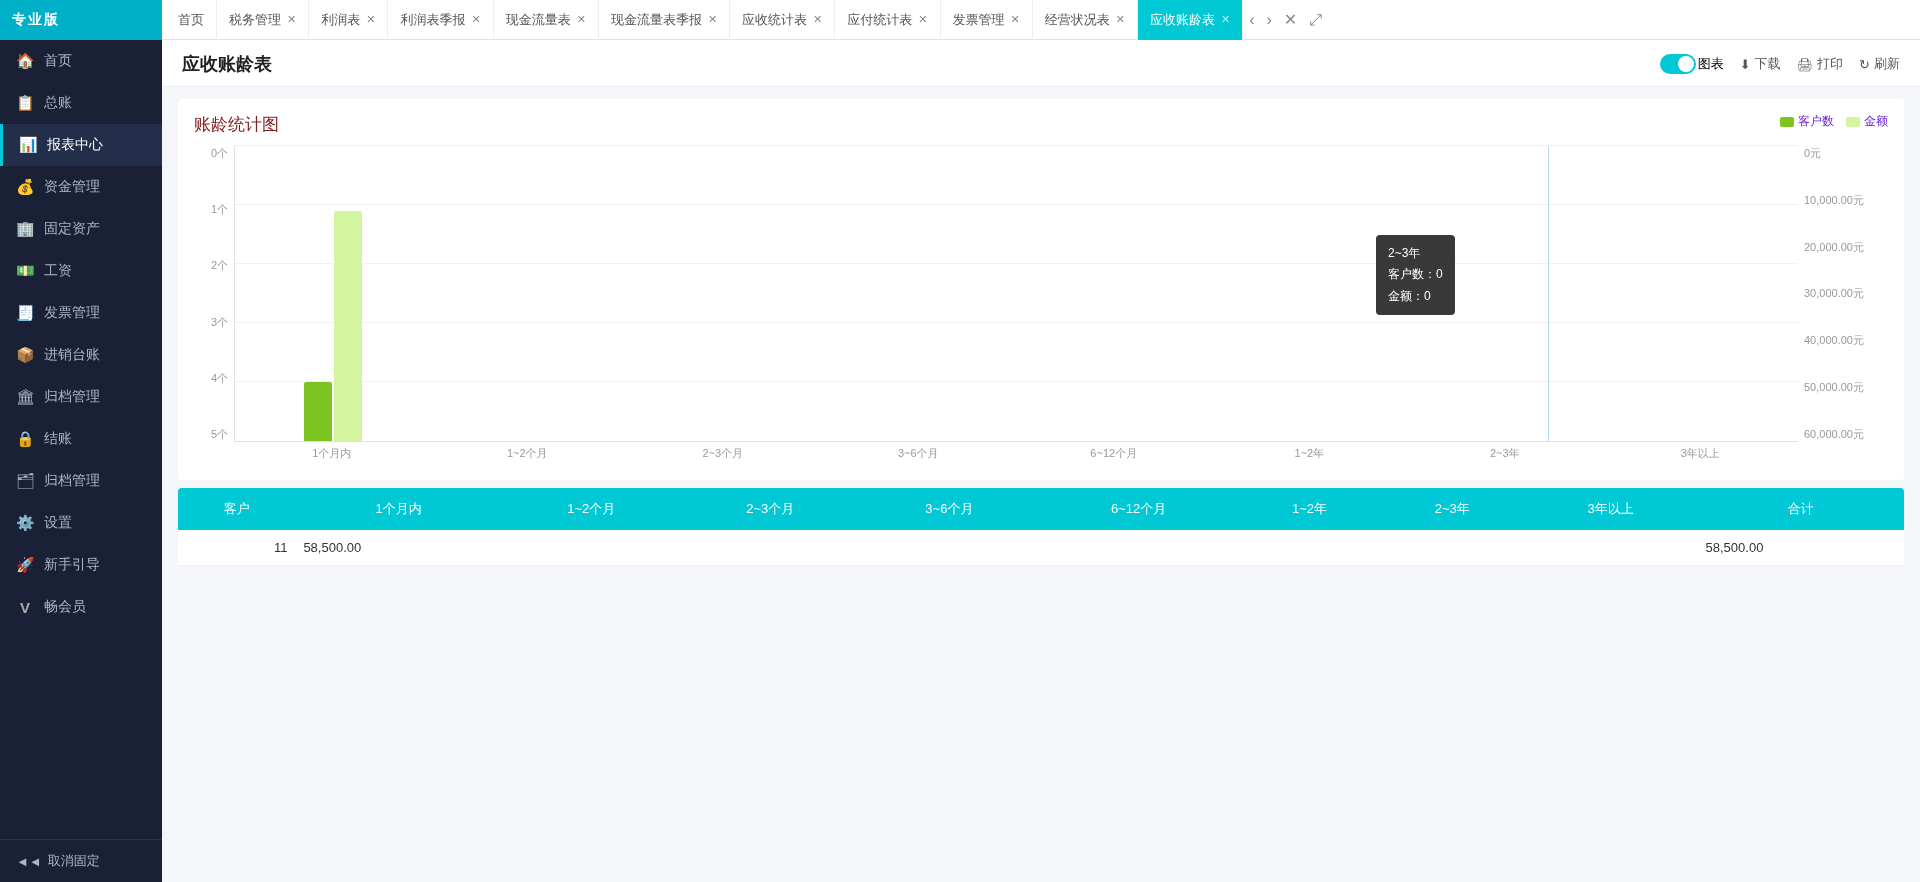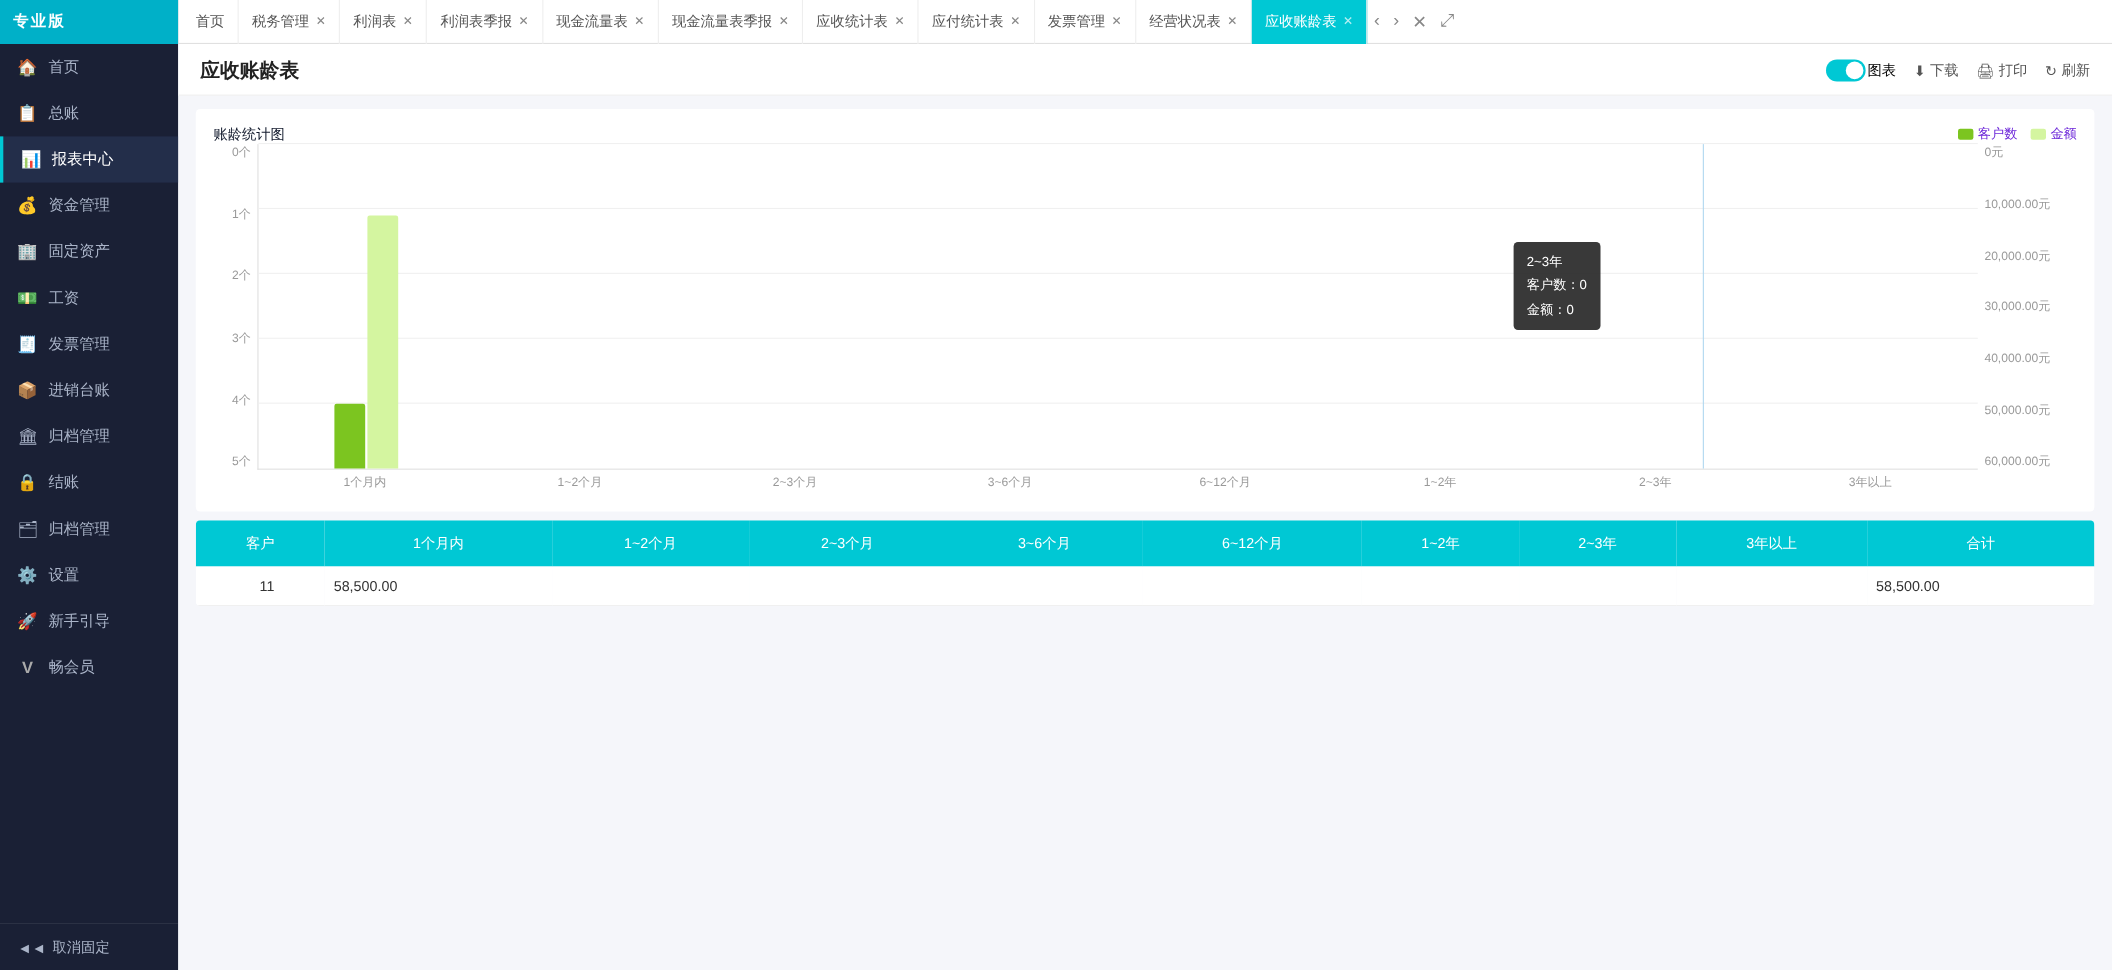--- a/index.html
+++ b/index.html
@@ -166,22 +166,23 @@
     
     .chart-area {
       background: #fff;
       margin: 12px 16px 8px 16px;
       padding: 14px 16px;
       border-radius: 4px;
       flex-shrink: 0;
       position: relative;
     }
     .chart-title {
-      font-size: 13px;
-      color: #0f172a;
+      font-size: 17px;
+      color: #7f1d1d;
+      margin-bottom: 10px;
     }
     .chart-legend {
       position: absolute;
       top: 14px;
       right: 16px;
       display: flex;
       align-items: center;
       gap: 12px;
       font-size: 12px;
       color: #6d28d9;
@@ -308,21 +309,21 @@
     }
     .data-table tbody tr {
       background: #fff;
       border-bottom: 1px solid #f0f0f0;
     }
     .data-table tbody td {
       padding: 10px 8px;
       text-align: left;
       color: #333;
     }
-    .data-table tbody td:first-child { text-align: center; padding-left: 20px; }
+    .data-table tbody td:first-child { text-align: right; padding-left: 20px; }
     .total-row td {
       font-weight: bold;
     }
     .total-icon {
       color: #888;
       margin-right: 4px;
     }
   </style>
 </head>
 <body>

